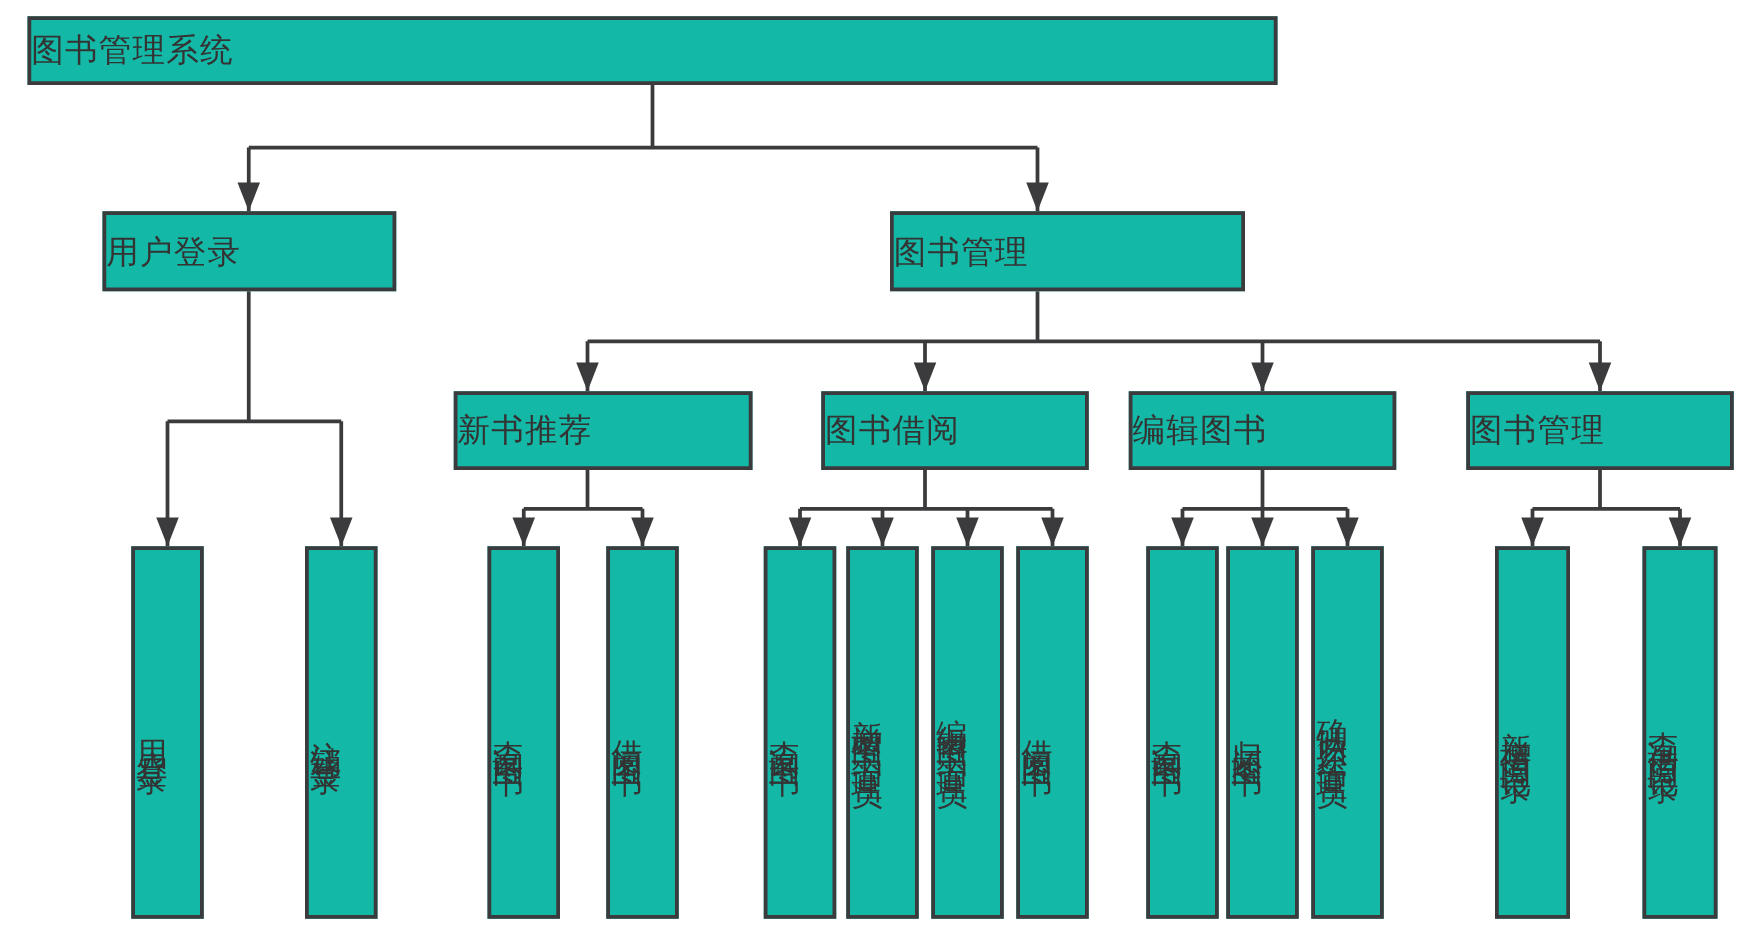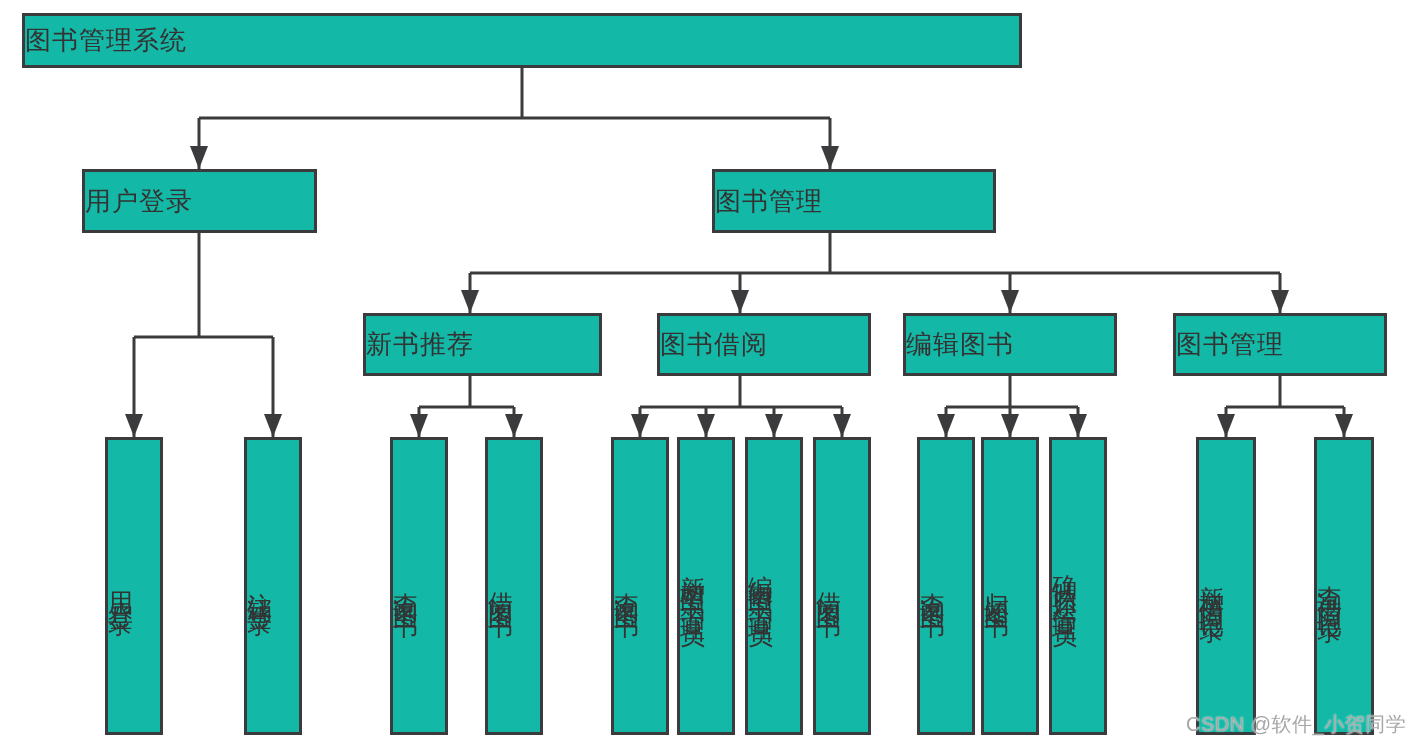--- a/index.html
+++ b/index.html
@@ -169,14 +169,13 @@
       <div class="node v" style="left: 1049px; top: 437px; width: 58px; height: 298px;">
         <span>确认归还（管理员）</span>
       </div>
       <div class="node v" style="left: 1196px; top: 437px; width: 60px; height: 298px;">
         <span>新增借阅记录</span>
       </div>
       <div class="node v" style="left: 1314px; top: 437px; width: 60px; height: 298px;">
         <span>查询借阅记录</span>
       </div>
     </div>
-  <div id="watermark">CSDN @软件_小贺同学</div>
 </div>
 
 </body></html>

